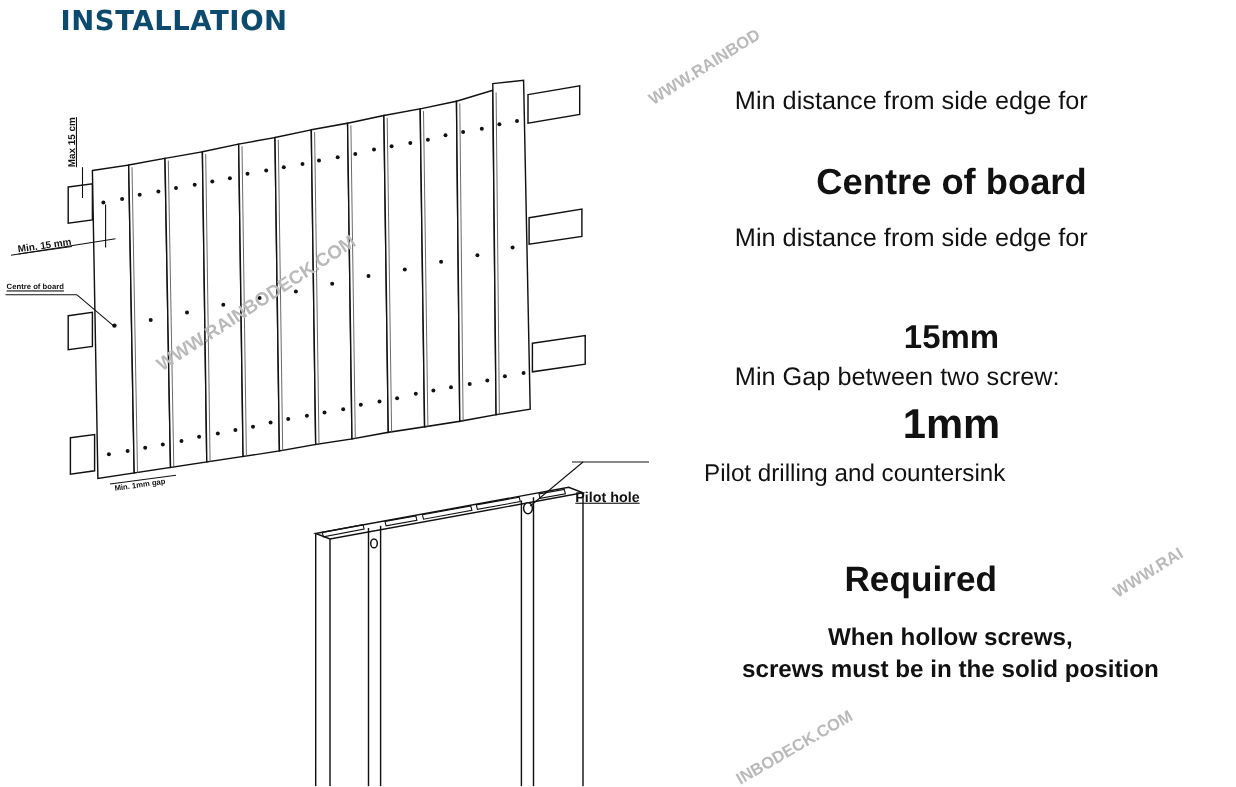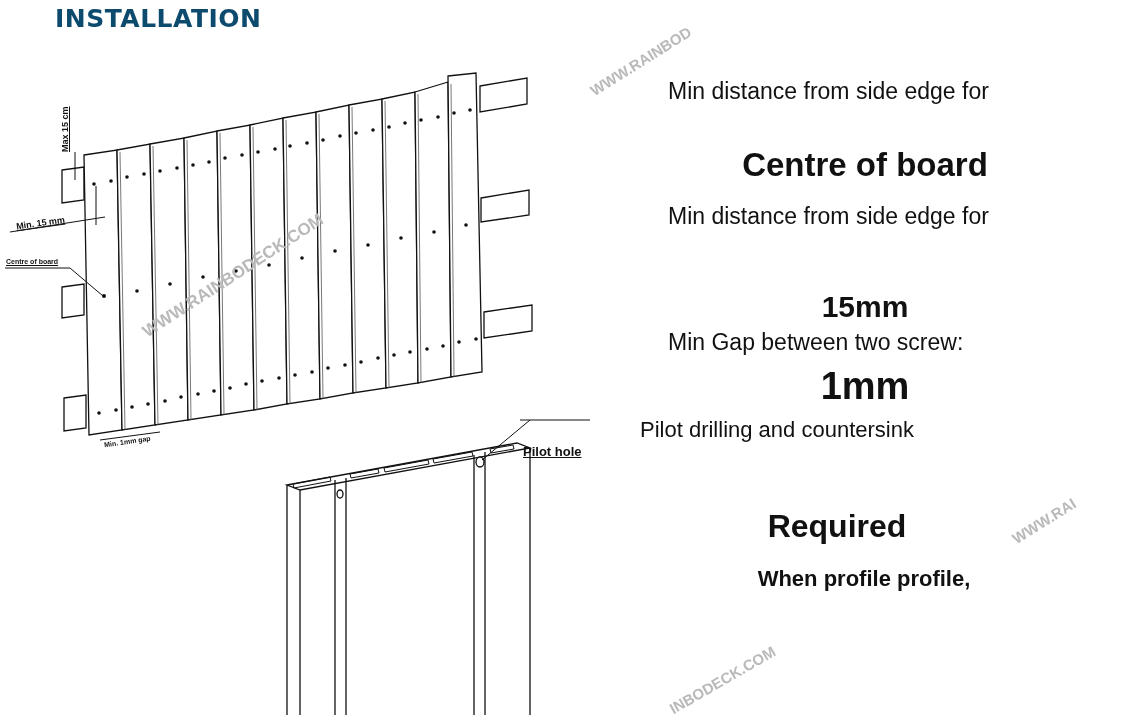--- a/index.html
+++ b/index.html
@@ -175,19 +175,20 @@
 </div>
 <div class="txt big" style="left:668px;width:394px;top:262px;font-size:30px;margin-top:28px;">15mm</div>
 
 <div class="txt body-txt" style="left:668px;top:328px;">Min Gap between two screw:</div>
 <div class="txt big" style="left:668px;width:394px;top:365px;font-size:38px;">1mm</div>
 
 <div class="txt body-txt" style="left:640px;width:394px;top:416px;font-size:22px;">Pilot drilling and countersink</div>
 <div class="txt big" style="left:640px;width:394px;top:476px;font-size:32px;margin-top:32px;">Required</div>
 
 <div class="txt big" style="left:604px;width:520px;top:564px;font-size:22px;line-height:29px;">
-  <div>When profile profile,</div>
+  <div>When hollow screws,</div>
+  <div>screws must be in the solid position</div>
 </div>
 
 <div class="wm" style="left:596px;top:82px;font-size:15px;transform:rotate(-32deg);">WWW.RAINBOD</div>
 <div class="wm" style="left:150px;top:322px;font-size:17px;transform:rotate(-33deg);">WWW.RAINBODECK.COM</div>
 <div class="wm" style="left:1018px;top:530px;font-size:15px;transform:rotate(-32deg);">WWW.RAI</div>
 <div class="wm" style="left:675px;top:700px;font-size:15px;transform:rotate(-30deg);">INBODECK.COM</div>
 
 </body></html>

